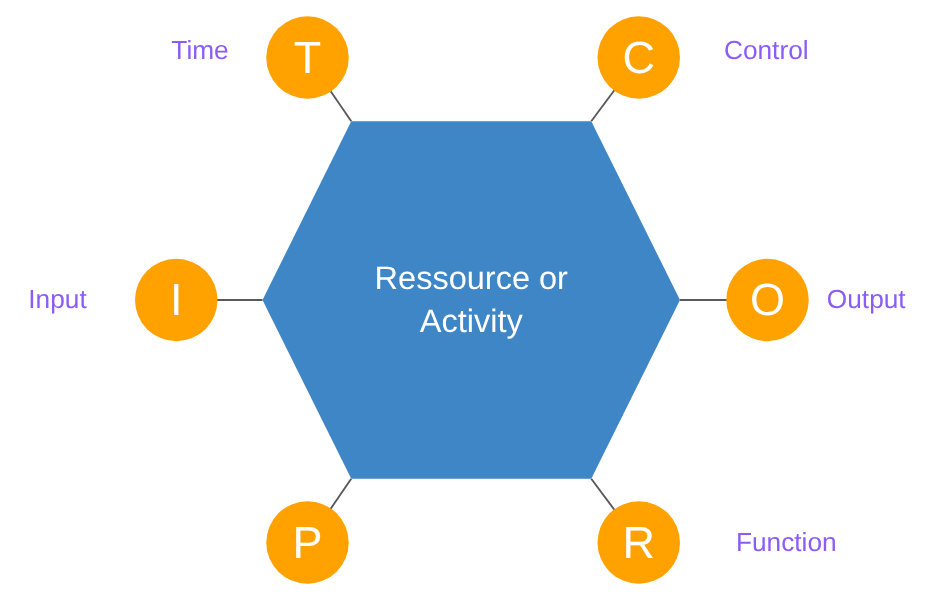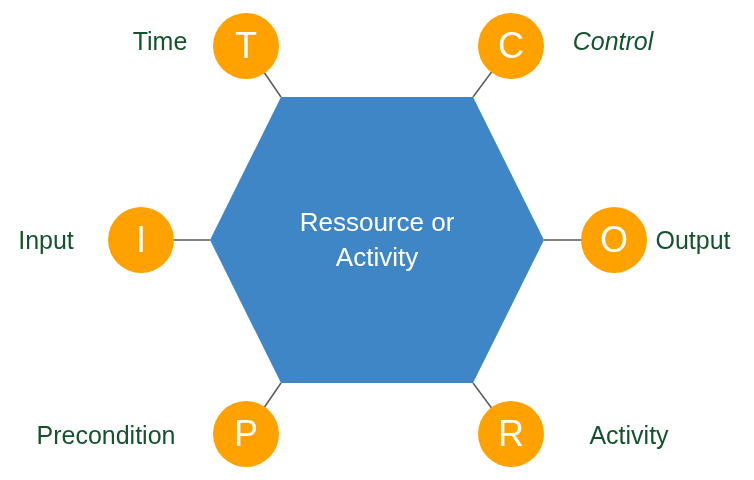--- a/index.html
+++ b/index.html
@@ -43,26 +43,26 @@
   }
   .node-t { left: 213px; top: 13px; }
   .node-c { left: 478px; top: 13px; }
   .node-i { left: 108px; top: 207px; }
   .node-o { left: 581px; top: 207px; }
   .node-p { left: 213px; top: 401px; }
   .node-r { left: 478px; top: 401px; }
   .label {
     position: absolute;
     transform: translate(-50%, -50%);
-    color: #14532d;
-    font-size: 25px;
+    color: #8b5cf6;
+    font-size: 21px;
     white-space: nowrap;
   }
   .label-time         { left: 160px; top: 41px; }
-  .label-control      { left: 613px; top: 41px; font-style: italic; }
+  .label-control      { left: 613px; top: 41px; }
   .label-input        { left: 46px;  top: 240px; text-align: center; }
   .label-output       { left: 693px; top: 240px; }
   .label-precondition { left: 106px; top: 435px; }
   .label-ressource    { left: 629px; top: 435px; }
   .center-label {
     position: absolute;
     left: 377px;
     top: 240px;
     transform: translate(-50%, -50%);
     width: 190px;
@@ -103,18 +103,17 @@
     <span>P</span>
   </div>
   <div class="node node-r">
     <span>R</span>
   </div>
 
   <div class="label label-time">Time</div>
   <div class="label label-control">Control</div>
   <div class="label label-input">Input</div>
   <div class="label label-output">Output</div>
-  <div class="label label-precondition">Precondition</div>
-  <div class="label label-ressource">Activity</div>
+  <div class="label label-ressource">Function</div>
 
   <div class="center-label">Ressource or Activity</div>
 
 </div>
 
 </body></html>

